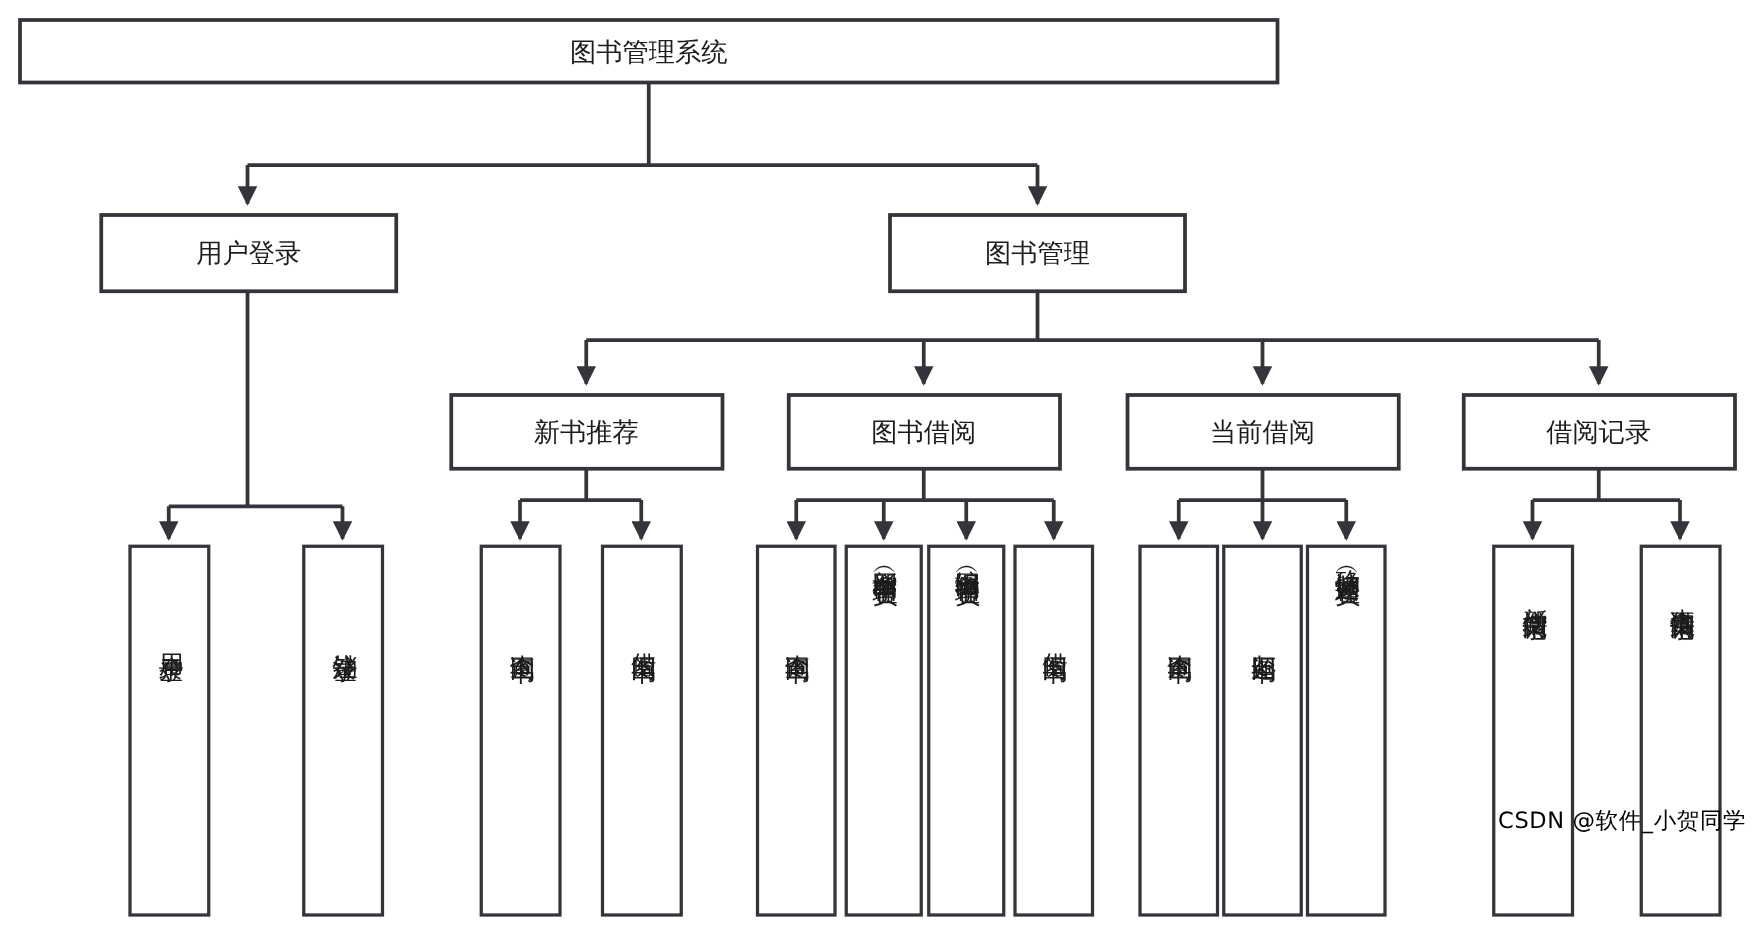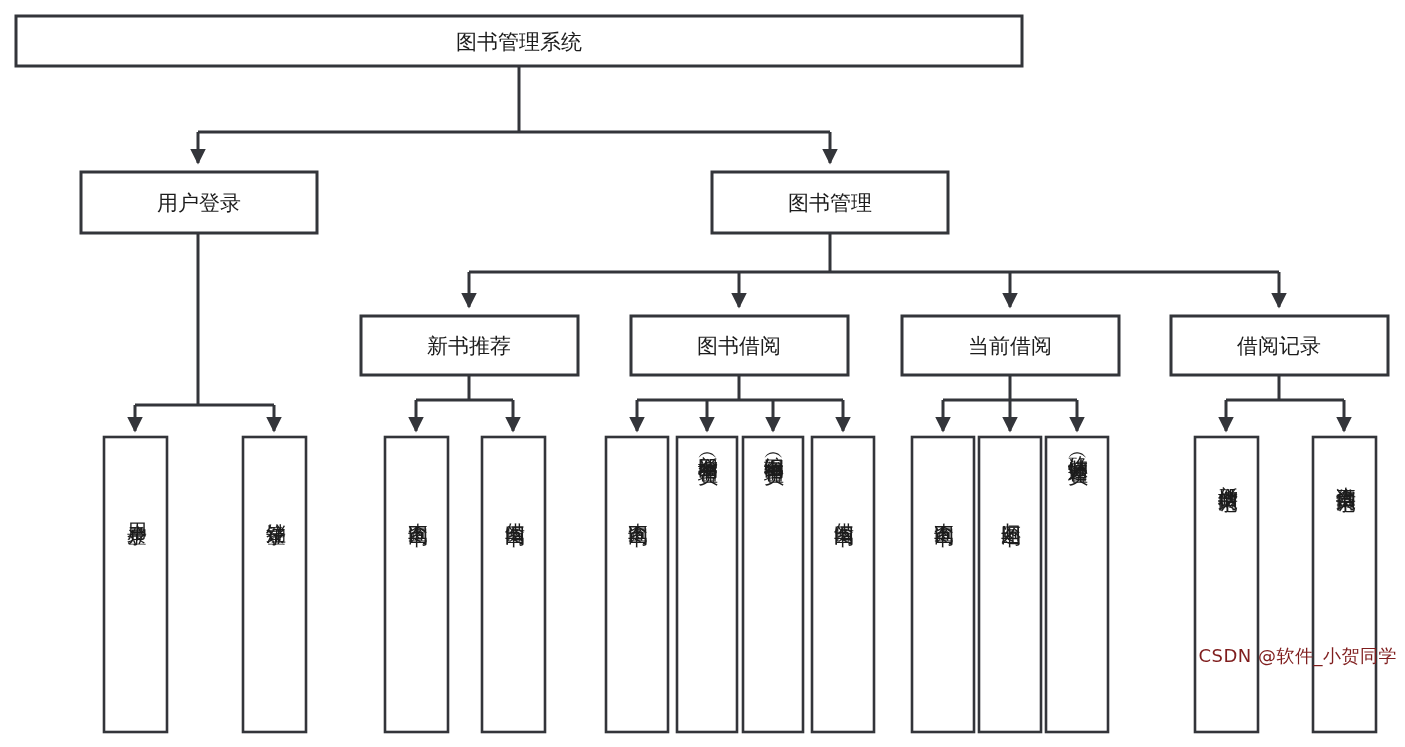--- a/index.html
+++ b/index.html
@@ -53,21 +53,21 @@
     text-orientation: upright;
     letter-spacing: 1.5px;
     text-anchor: middle;
   }
   .watermark {
     position: absolute;
     right: 8px;
     bottom: 4px;
     font-family: "DejaVu Sans", "Liberation Sans", sans-serif;
     font-size: 18px;
-    color: #7f1d1d;
+    color: #000000;
     white-space: nowrap;
     letter-spacing: 0.5px;
     pointer-events: none;
   }
 </style>
 </head>
 <body>
 
 <div id="diagram-root">
   <svg class="diagram" viewBox="0 0 1405 747" xmlns="http://www.w3.org/2000/svg">

